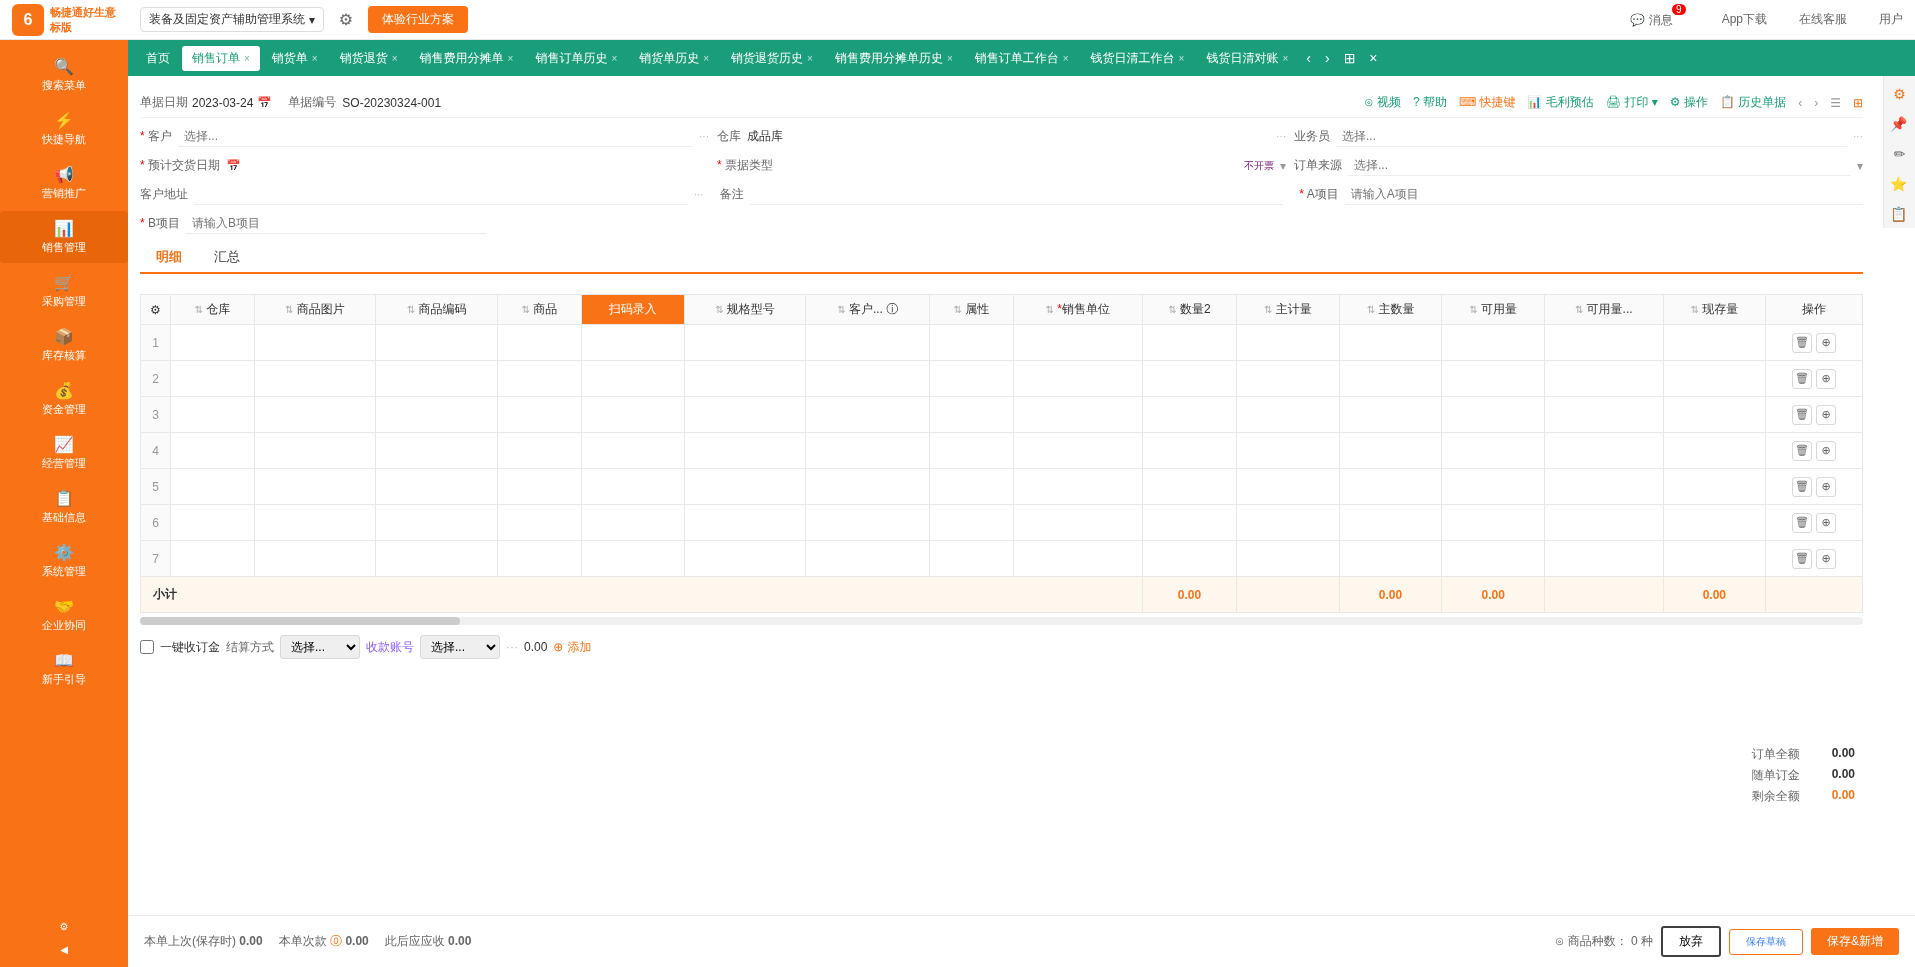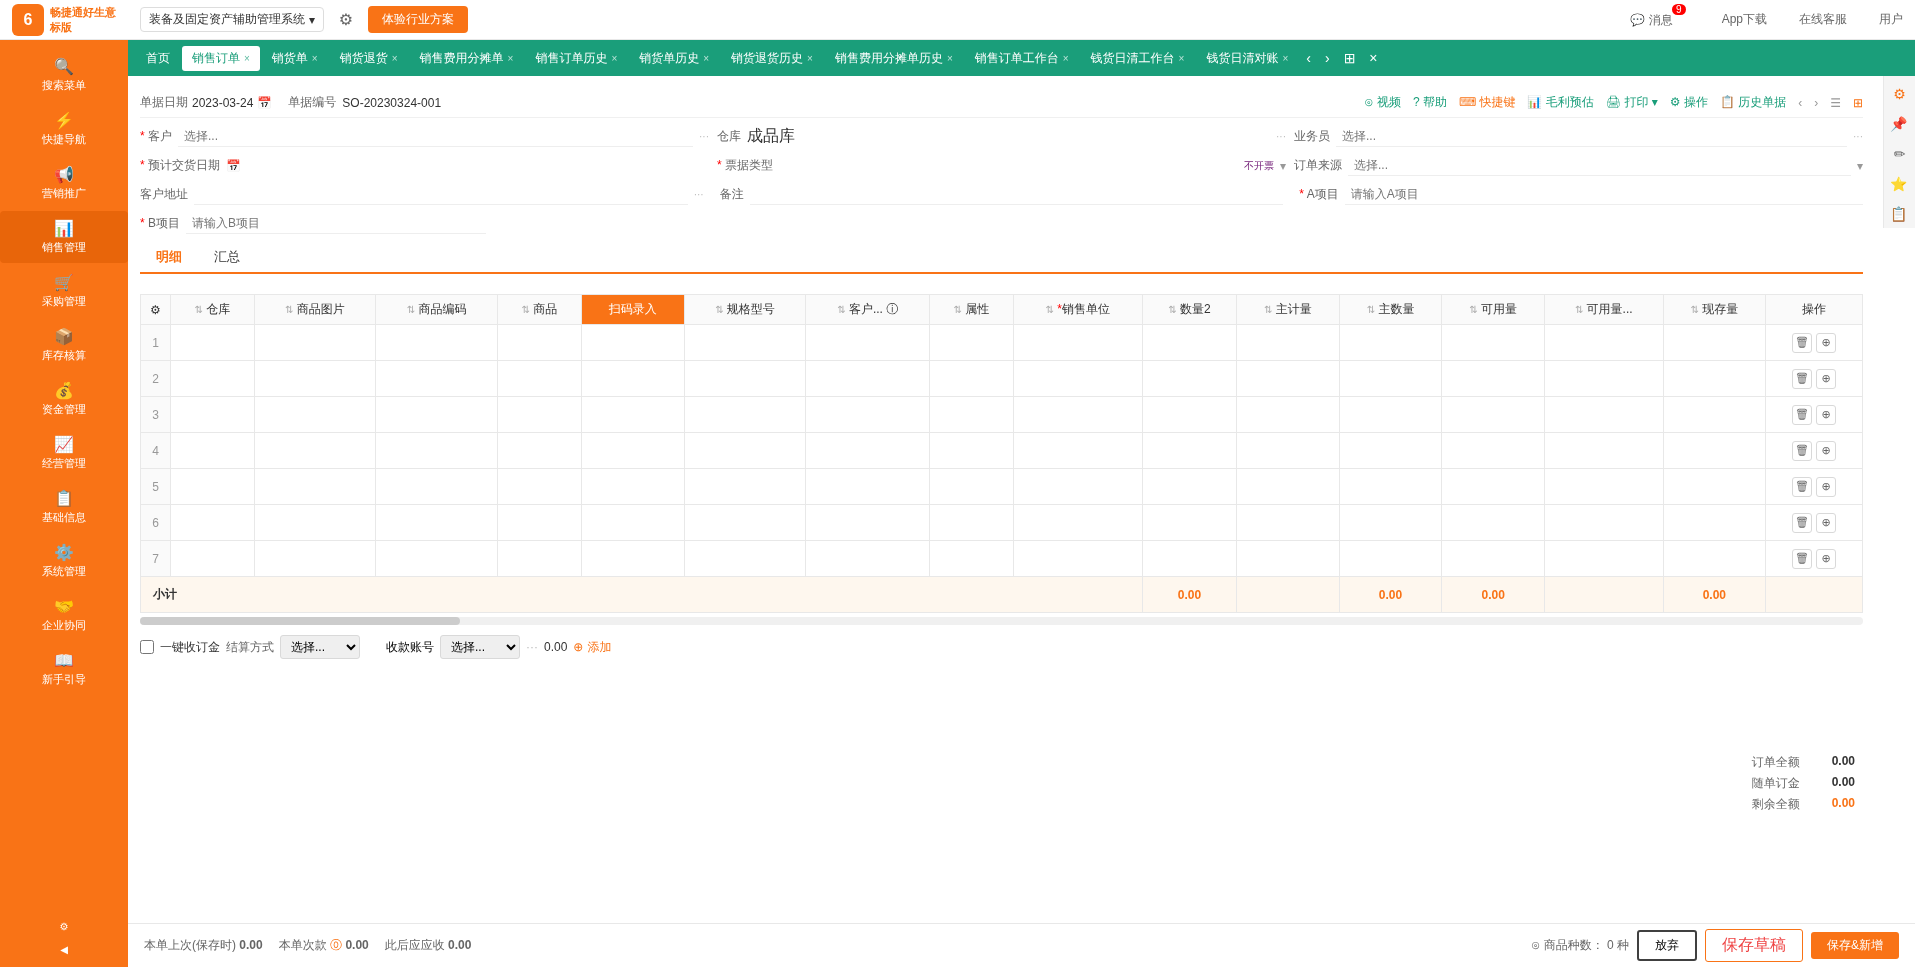--- a/index.html
+++ b/index.html
@@ -6,21 +6,21 @@
     body { font-family: 'Microsoft YaHei', Arial, sans-serif; font-size: 12px; background: #f0f2f5; color: #333; overflow: hidden; }
 
     
     .app-wrapper { display: flex; flex-direction: column; height: 967px; width: 1915px; }
     .top-bar { height: 40px; background: #fff; border-bottom: 1px solid #e8e8e8; display: flex; align-items: center; padding: 0 12px; gap: 8px; flex-shrink: 0; }
     .main-area { display: flex; flex: 1; overflow: hidden; }
     .sidebar { width: 128px; background: #f97316; display: flex; flex-direction: column; align-items: center; padding-top: 8px; flex-shrink: 0; }
     .content-area { flex: 1; display: flex; flex-direction: column; overflow: hidden; }
     .nav-tabs { height: 36px; background: #1a9e7a; display: flex; align-items: center; padding: 0 8px; gap: 2px; flex-shrink: 0; overflow: hidden; }
     .page-content { flex: 1; background: #fff; overflow: auto; padding: 12px; position: relative; }
-    .bottom-bar { height: 44px; background: #fff; border-top: 1px solid #e8e8e8; display: flex; align-items: center; padding: 0 16px; gap: 16px; flex-shrink: 0; }
+    .bottom-bar { height: 52px; background: #fff; border-top: 1px solid #e8e8e8; display: flex; align-items: center; padding: 0 16px; gap: 16px; flex-shrink: 0; }
 
     
     .logo-area { display: flex; align-items: center; gap: 6px; width: 120px; }
     .logo-icon { width: 32px; height: 32px; background: #f97316; border-radius: 6px; display: flex; align-items: center; justify-content: center; color: white; font-size: 16px; font-weight: bold; }
     .logo-text { font-size: 11px; color: #f97316; line-height: 1.3; font-weight: bold; }
     .system-selector { display: flex; align-items: center; gap: 4px; border: 1px solid #ddd; padding: 3px 8px; border-radius: 4px; cursor: pointer; font-size: 12px; }
     .btn-orange { background: #f97316; color: white; border: none; padding: 5px 14px; border-radius: 4px; cursor: pointer; font-size: 12px; }
     .top-right { margin-left: auto; display: flex; align-items: center; gap: 32px; font-size: 12px; color: #666; }
     .badge-red { background: red; color: white; border-radius: 8px; padding: 0 4px; font-size: 10px; position: relative; top: -6px; left: -4px; }
 
@@ -67,21 +67,21 @@
     
     .payment-row { display: flex; align-items: center; gap: 6px; padding: 6px 0; }
     .payment-checkbox { width: 14px; height: 14px; }
     .payment-label { font-size: 12px; color: #333; }
     .summary-row { display: flex; justify-content: space-between; gap: 32px; font-size: 12px; padding: 2px 0; }
     .summary-label { color: #666; }
     .summary-val { font-weight: bold; color: #333; }
     .summary-val.orange { color: #f97316; }
     .btn-default { border: 2px solid #404040; background: white; padding: 5px 16px; border-radius: 3px; cursor: pointer; font-size: 12px; }
     .btn-primary { background: #f97316; color: white; border: none; padding: 5px 16px; border-radius: 3px; cursor: pointer; font-size: 12px; }
-    .btn-save-draft { background: white; border: 1px solid #f97316; color: #ef4444; padding: 5px 16px; border-radius: 3px; cursor: pointer; font-size: 16px; }
+    .btn-save-draft { background: white; border: 1px solid #f97316; color: #3b82f6; padding: 5px 16px; border-radius: 3px; cursor: pointer; font-size: 10px; }
 
     
     .table-scroll { overflow-x: auto; }
     .scrollbar-track { height: 8px; background: #f0f0f0; border-radius: 4px; margin: 4px 0; }
     .scrollbar-thumb { height: 8px; width: 320px; background: #ccc; border-radius: 4px; }
 
     
     .btn-add { color: #f97316; cursor: pointer; display: flex; align-items: center; gap: 4px; font-size: 12px; }
 
     .gear-icon-top { width: 28px; height: 28px; display: flex; align-items: center; justify-content: center; cursor: pointer; color: #666; font-size: 16px; }
@@ -274,21 +274,21 @@
           </div>
 
           <div class="form-row" style="display:grid;grid-template-columns:1fr 1fr 1fr;gap:8px;margin-bottom:8px;">
             <div class="form-cell">
               <span class="lbl req">客户</span>
               <input type="text" class="val" placeholder="选择..." style="flex: 1 1 0%; border-top: none; border-right: none; border-left: none; border-image: initial; border-bottom: 1px solid rgb(238, 238, 238); padding: 3px 6px; font-size: 12px; color: rgb(187, 187, 187);">
               <span class="dots">···</span>
             </div>
             <div class="form-cell">
               <span class="lbl">仓库</span>
-              <span style="color:#333;font-size:16px;flex:1;">成品库</span>
+              <span style="color:#333;font-size:12px;flex:1;">成品库</span>
               <span class="dots">···</span>
             </div>
             <div class="form-cell">
               <span class="lbl">业务员</span>
               <input type="text" class="val" placeholder="选择..." style="flex: 1 1 0%; border-top: none; border-right: none; border-left: none; border-image: initial; border-bottom: 1px solid rgb(238, 238, 238); padding: 3px 6px; font-size: 12px; color: rgb(187, 187, 187);">
               <span class="dots">···</span>
             </div>
           </div>
 
           <div class="form-row" style="display:grid;grid-template-columns:1fr 1fr 1fr;gap:8px;margin-bottom:8px;">
@@ -551,21 +551,21 @@
             <div class="scrollbar-thumb"></div>
           </div>
 
           <div class="payment-row">
             <input type="checkbox" class="payment-checkbox" style="">
             <span class="payment-label">一键收订金</span>
             <span style="color:#666;">结算方式</span>
             <select style="border:1px solid #d9d9d9;border-radius:3px;padding:3px 6px;font-size:12px;min-width:80px;">
               <option>选择...</option>
             </select>
-            <span style="color:#000000;margin-left:20px;">收款账号</span>
+            <span style="color:#8b5cf6;">收款账号</span>
             <select style="border:1px solid #d9d9d9;border-radius:3px;padding:3px 6px;font-size:12px;min-width:80px;">
               <option>选择...</option>
             </select>
             <span style="color:#bbb;cursor:pointer;">···</span>
             <span style="color:#333;font-size:12px;">0.00</span>
             <span class="btn-add">
               <span style="color:#f97316;">⊕</span>
               <span>添加</span>
             </span>
           </div>

